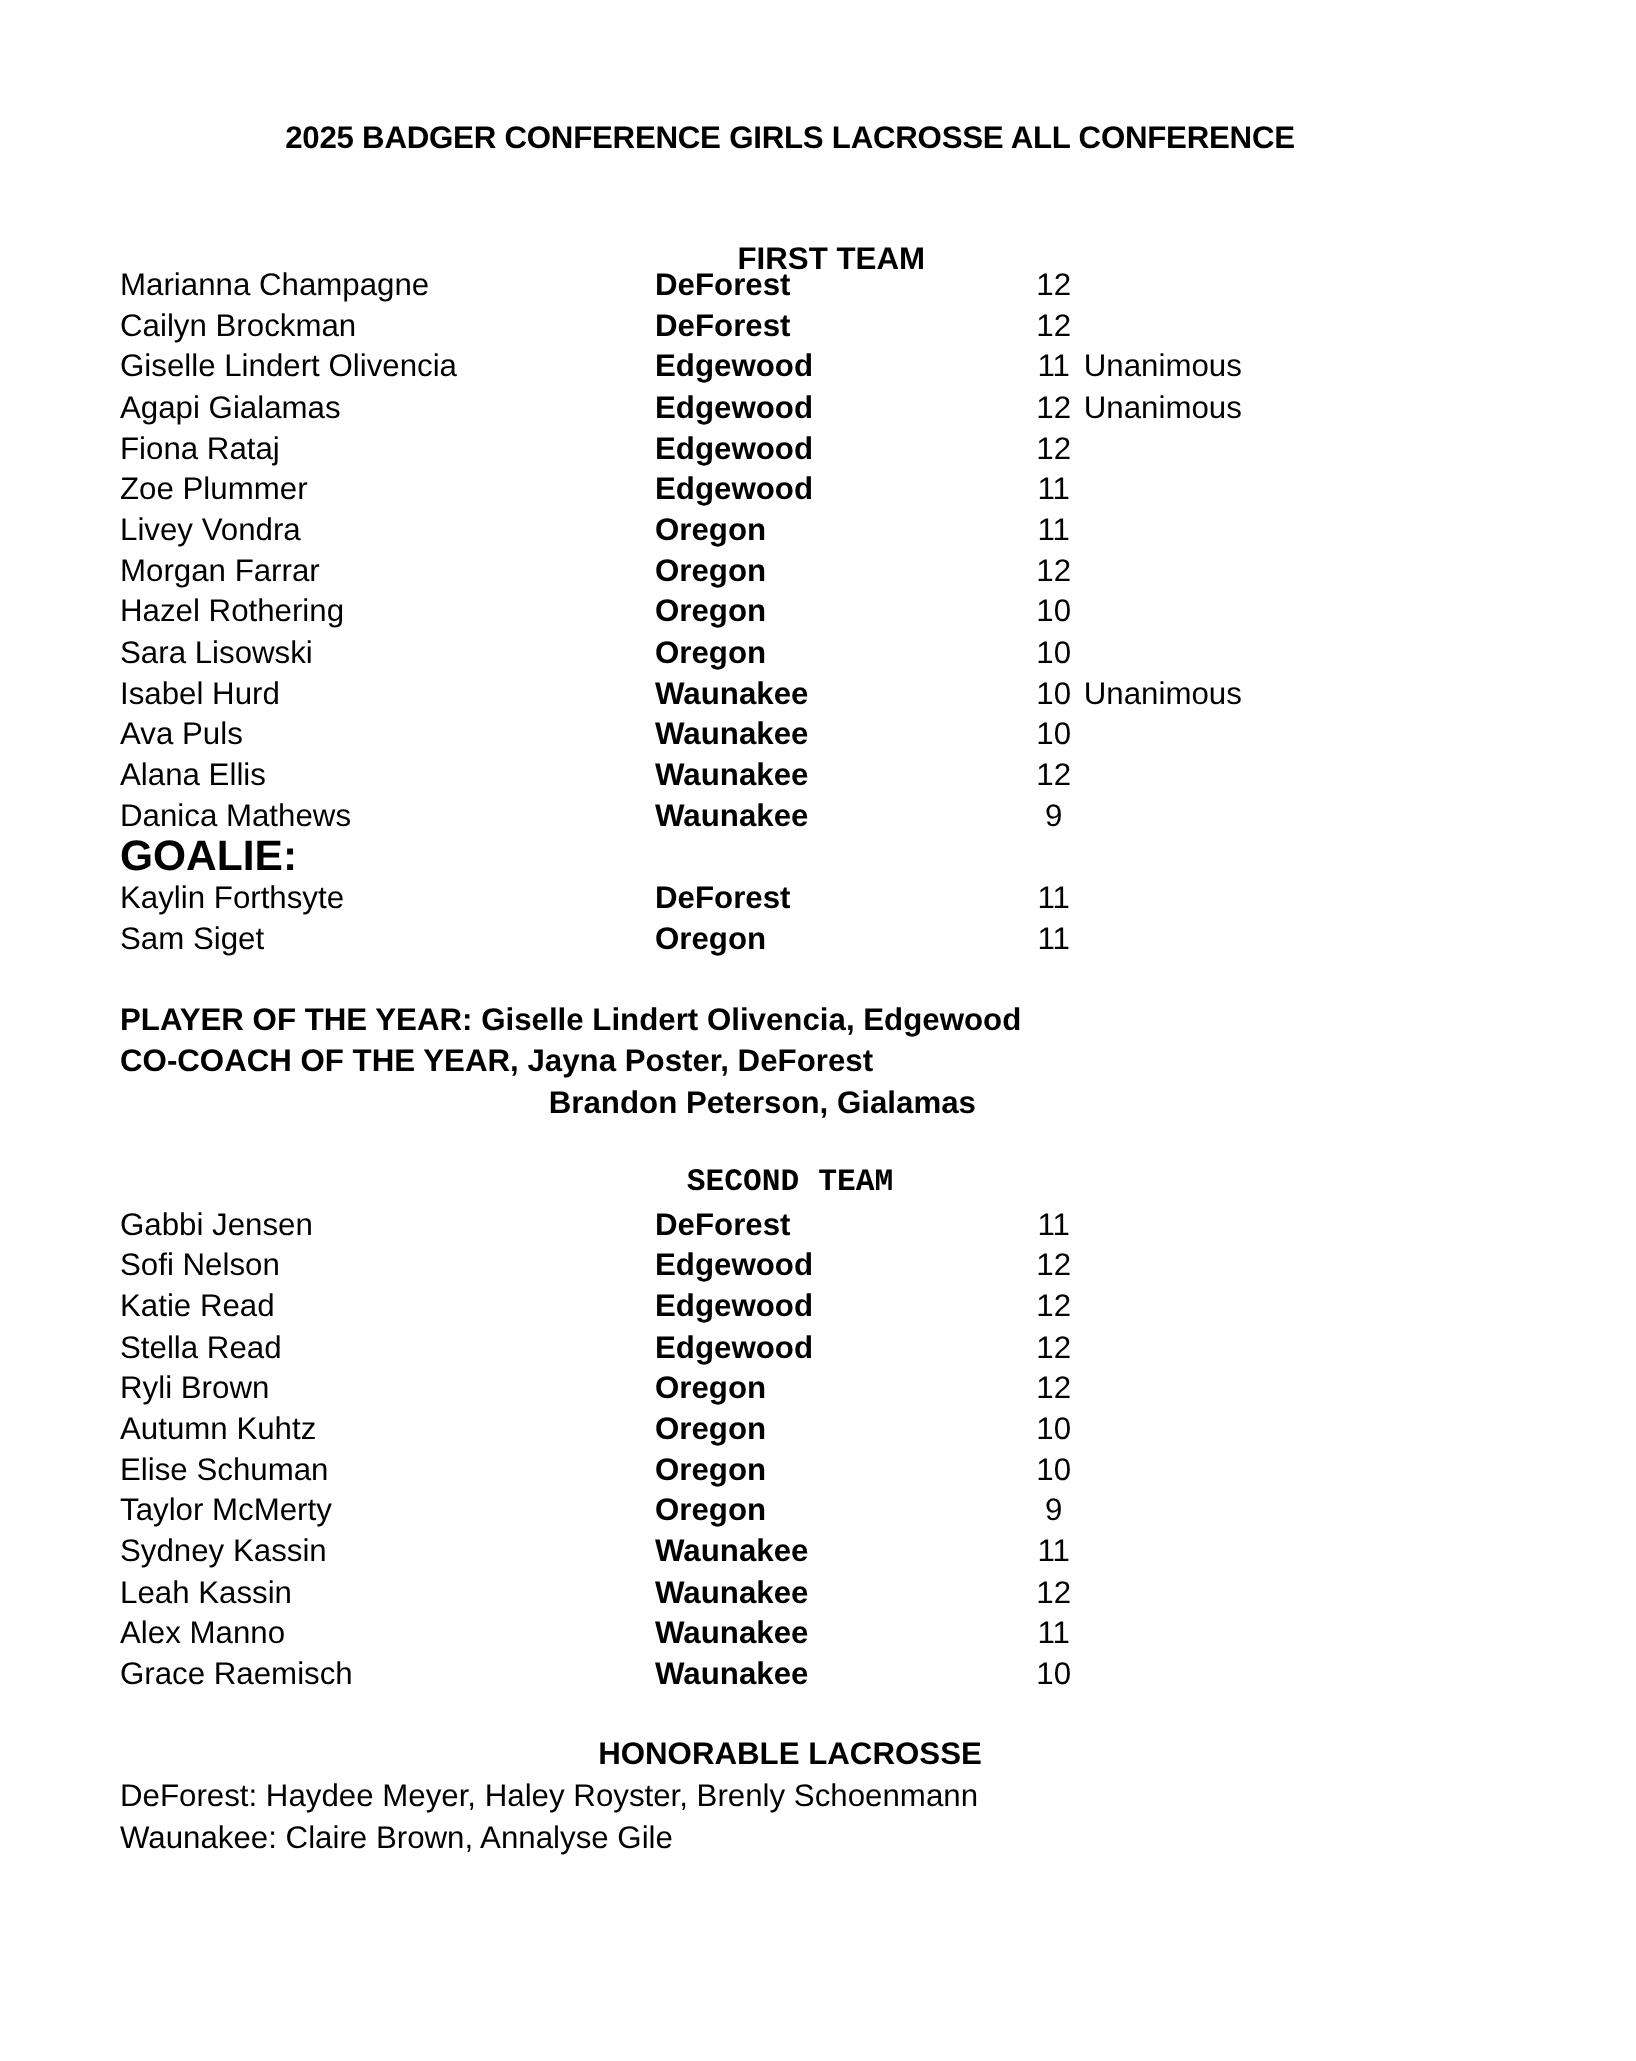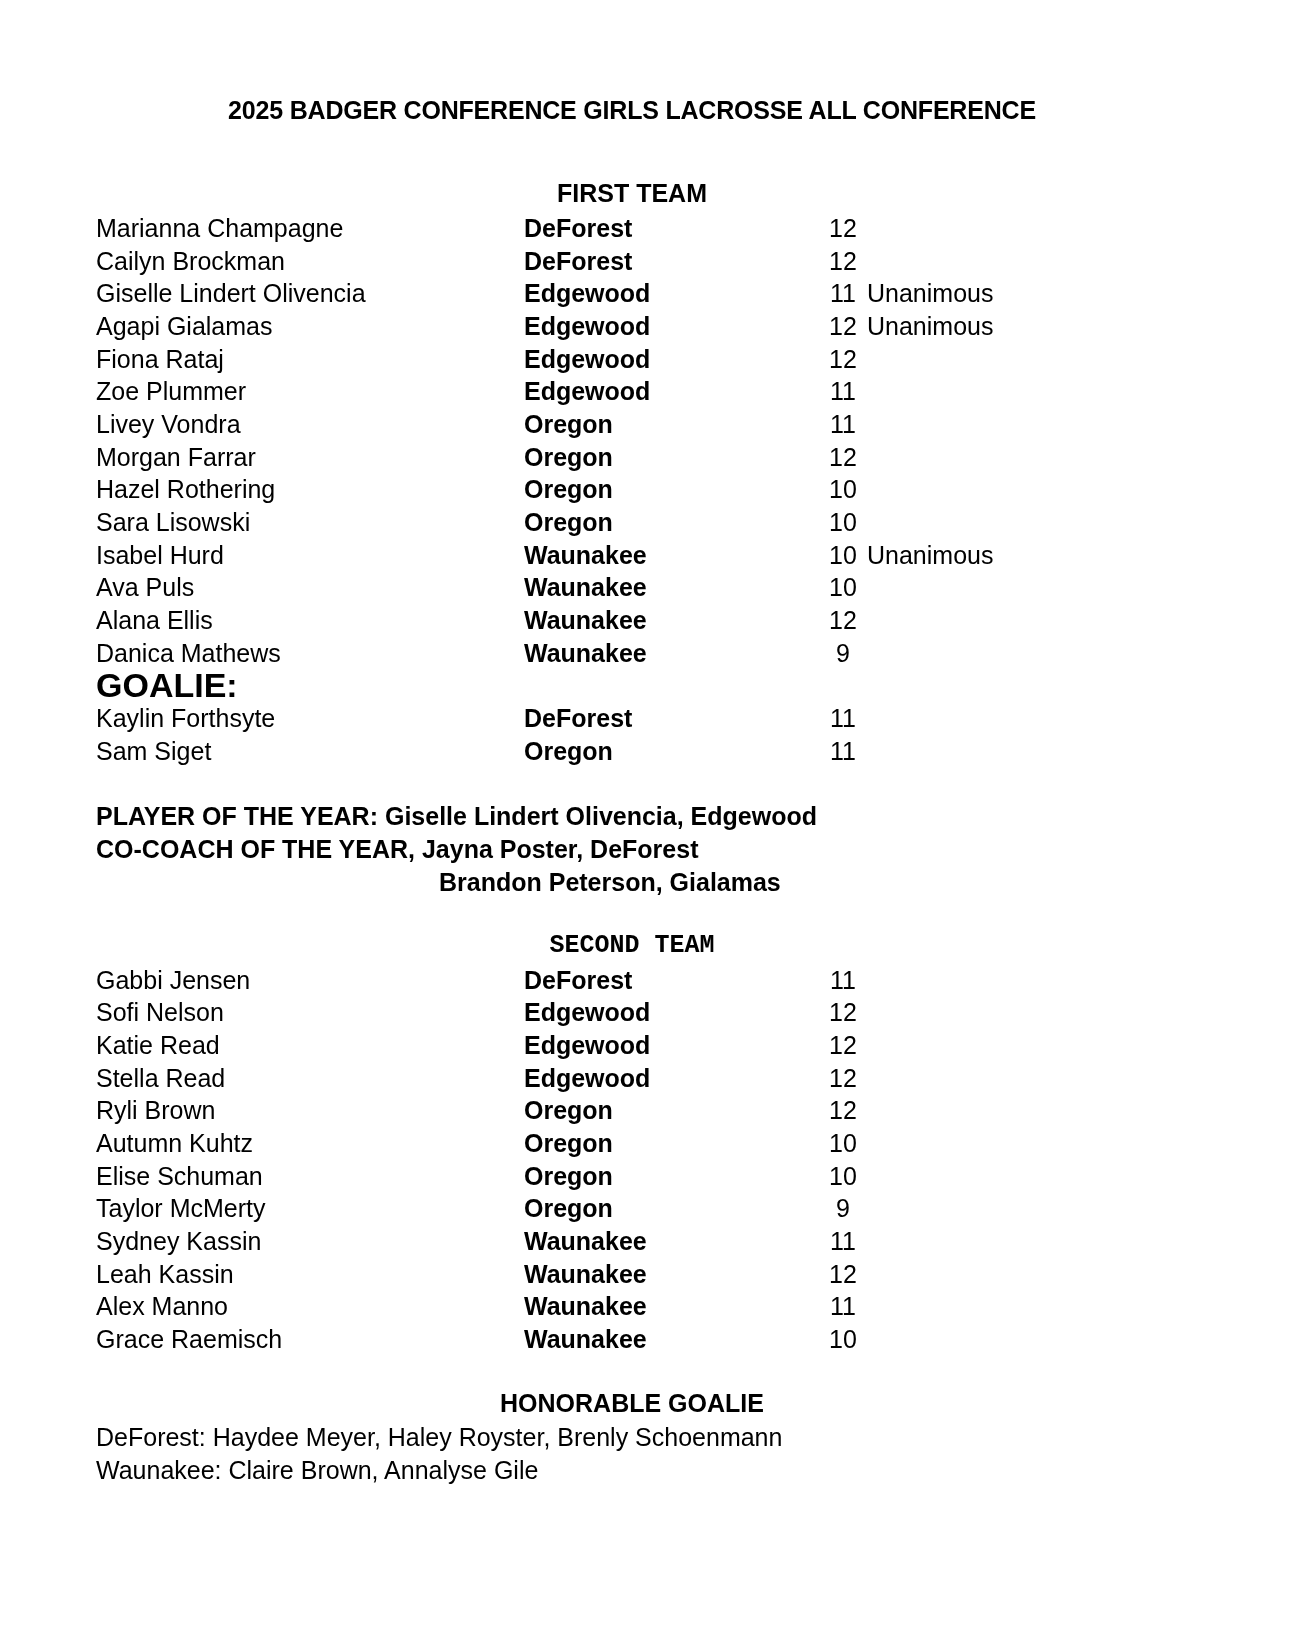--- a/index.html
+++ b/index.html
@@ -68,21 +68,21 @@
       white-space: nowrap;
     }
   </style>
 </head>
 <body>
 
 <div>
 
   <div class="doc-title">2025 BADGER CONFERENCE GIRLS LACROSSE ALL CONFERENCE</div>
 
-  <div class="section-heading" style="top:179px;">FIRST TEAM</div>
+  <div class="section-heading" style="top:193px;padding-left:33px;">FIRST TEAM</div>
 
   <div>
     <div class="row" style="top:212px;">
       <span class="name">Marianna Champagne</span>
       <span class="school">DeForest</span>
       <span class="grade">12</span>
       <span class="note"></span>
     </div>
     <div class="row" style="top:245px;">
       <span class="name">Cailyn Brockman</span>
@@ -241,19 +241,19 @@
       <span class="school">Waunakee</span>
       <span class="grade">11</span>
     </div>
     <div class="row" style="top:1323px;">
       <span class="name">Grace Raemisch</span>
       <span class="school">Waunakee</span>
       <span class="grade">10</span>
     </div>
   </div>
 
-  <div class="section-heading" style="top:1389px;">HONORABLE GOALIE</div>
+  <div class="section-heading" style="top:1389px;">HONORABLE LACROSSE</div>
   <div>
     <div class="hm-line" style="top:1421px;">DeForest: Haydee Meyer, Haley Royster, Brenly Schoenmann</div>
     <div class="hm-line" style="top:1454px;">Waunakee: Claire Brown, Annalyse Gile</div>
   </div>
 
 </div>
 
 </body></html>

